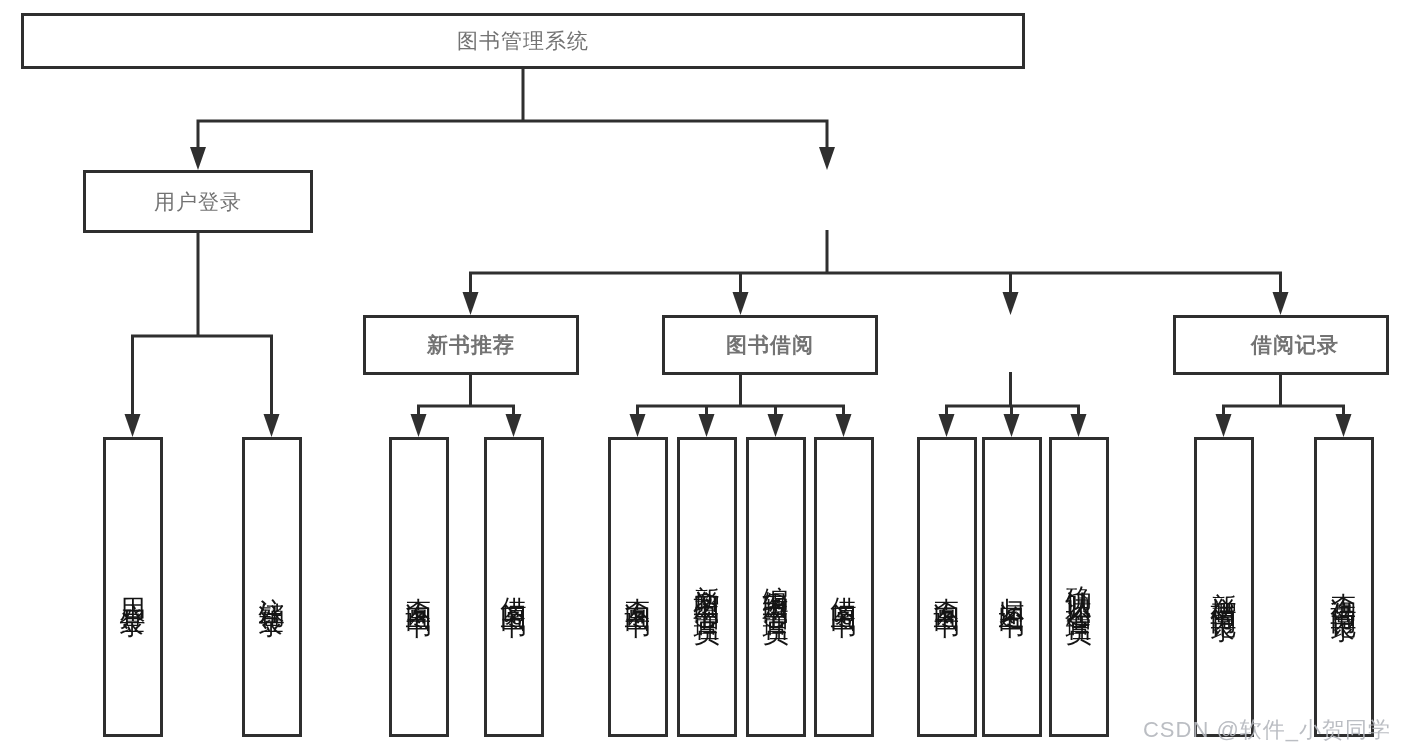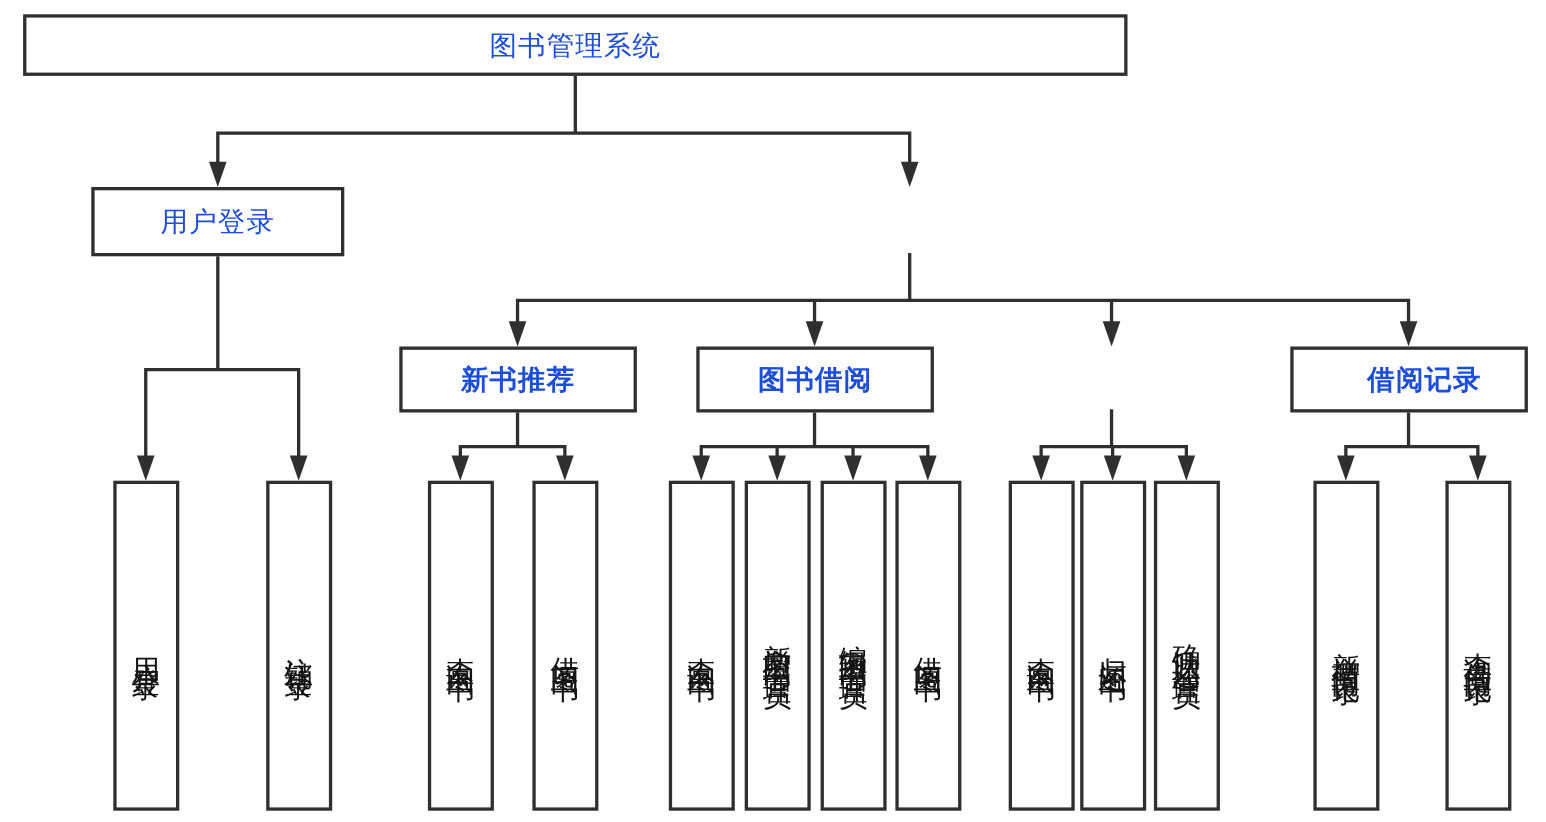--- a/index.html
+++ b/index.html
@@ -10,21 +10,21 @@
     font-family:"Liberation Sans", sans-serif;
     overflow:hidden;
   }
   #wires{position:absolute;left:0;top:0;z-index:0;}
   .hbox{
     position:absolute;
     box-sizing:border-box;
     border:3px solid #2f2f2f;
     background:#ffffff;
     display:flex;align-items:center;justify-content:center;
-    font-size:25px;color:#1d4ed8;
+    font-size:21px;color:#737373;
     z-index:1;letter-spacing:1px;
     white-space:nowrap;
   }
   .vbox{
     position:absolute;
     box-sizing:border-box;
     border:3px solid #2f2f2f;
     background:#ffffff;
     display:flex;align-items:center;justify-content:center;
     z-index:1;
@@ -36,21 +36,21 @@
     letter-spacing:5px;line-height:1;
   }
   
   #root{left:21px;top:13px;width:1004px;height:56px;}
   
   #l2-user{left:83px;top:170px;width:230px;height:63px;}
   #l2-book{left:711px;top:170px;width:232px;height:63px;}
   
   .l3{top:315px;width:216px;height:60px;font-weight:bold;}
   #l3-new{left:363px;}
-  #l3-borrow{left:633px;}
+  #l3-borrow{left:662px;}
   #l3-current{left:903px;}
   #l3-record{left:1173px;padding-left:28px;}
   
   .leaf{top:437px;width:60px;height:300px;}
   #u1{left:103px;} #u2{left:242px;}
   #n1{left:389px;} #n2{left:484px;}
   #b1{left:608px;} #b2{left:677px;} #b3{left:746px;} #b4{left:814px;}
   #c1{left:917px;} #c2{left:982px;} #c3{left:1049px;}
   #r1{left:1194px;} #r2{left:1314px;}
   #watermark{
@@ -142,14 +142,15 @@
     <span>确认归还（管理员）</span>
   </div>
 
   <div id="r1" class="vbox leaf">
     <span>新增借阅记录</span>
   </div>
   <div id="r2" class="vbox leaf">
     <span>查询借阅记录</span>
   </div>
 
+  <div id="watermark">CSDN @软件_小贺同学</div>
 
 </div>
 
 </body></html>

